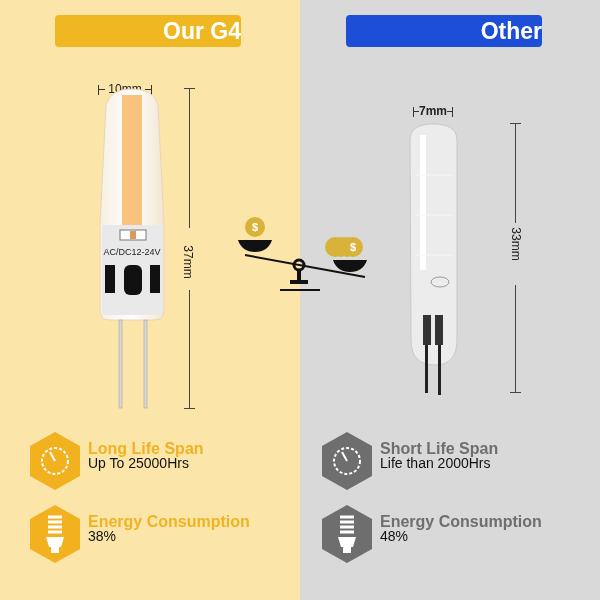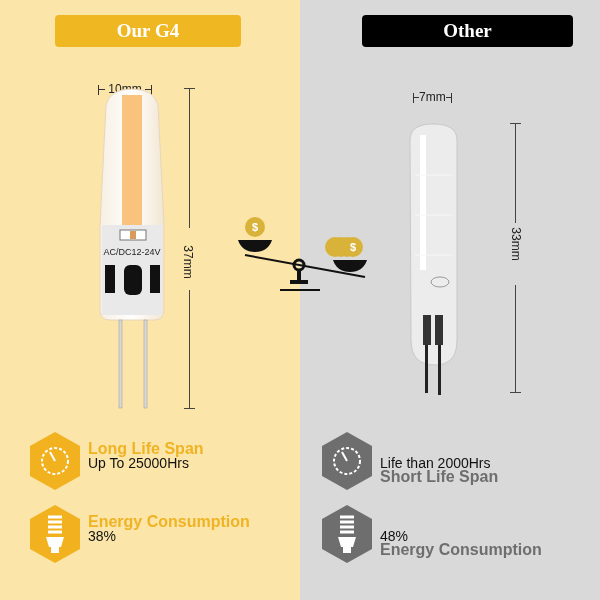--- a/index.html
+++ b/index.html
@@ -1,33 +1,33 @@
 <!DOCTYPE html>
 <html><head>
 <meta charset="utf-8">
 <style>
   html,body{margin:0;padding:0;}
   body{width:600px;height:600px;position:relative;overflow:hidden;font-family:"Liberation Sans",sans-serif;}
   .panel{position:absolute;top:0;height:600px;width:300px;}
   .left{left:0;background:#fbe5a8;}
   .right{left:300px;background:#d9d9d9;}
-  .title{position:absolute;top:15px;left:55px;width:186px;height:32px;border-radius:4px;color:#fff;font-weight:bold;font-size:19px;text-align:center;line-height:32px;font-family:Liberation Serif, serif;}
+  .title{position:absolute;top:15px;left:55px;width:186px;height:32px;border-radius:4px;color:#fff;font-weight:bold;font-size:23px;text-align:right;line-height:32px;}
   .left .title{background:#efb823;}
-  .right .title{left:62px;width:211px;background:#000000;}
+  .right .title{left:46px;width:196px;background:#1d4ed8;}
   .dim{position:absolute;font-size:12px;color:#222;}
   .dim .bar{display:inline-block;width:1px;height:10px;background:#333;vertical-align:middle;}
   .vline{position:absolute;width:1px;background:#444;}
   .vcap{position:absolute;height:1px;width:11px;background:#444;}
   .vlabel{position:absolute;font-size:12px;color:#222;transform:rotate(90deg);transform-origin:center;white-space:nowrap;}
   .feature{position:absolute;left:30px;width:292px;height:60px;}
   .hex{position:absolute;left:0;top:0;width:50px;height:58px;}
   .ftitle{position:absolute;left:58px;top:8px;font-size:16px;font-weight:bold;}
   .fsub{position:absolute;left:58px;top:23px;font-size:14px;color:#111;}
   .left .ftitle{color:#efb323;}
-  .right .ftitle{color:#6e6e6e;margin-top:28px;}
+  .right .ftitle{color:#6e6e6e;}
 </style>
 </head>
 <body>
 
 <div class="panel left">
   <div class="title">Our G4</div>
   <div class="dim" style="left:98px;top:62px;margin-top:20px;">
     <span class="bar"></span><span style="display:inline-block;width:6px;height:1px;background:#333;vertical-align:middle"></span>
     <span>10mm</span>
     <span style="display:inline-block;width:6px;height:1px;background:#333;vertical-align:middle"></span><span class="bar"></span>
@@ -75,21 +75,21 @@
         <path d="M16 32h18l-3 10h-12z" fill="#fff"></path>
         <rect x="21" y="42" width="8" height="6" fill="#fff"></rect>
       </svg>
     <div class="ftitle">Energy Consumption</div>
     <div class="fsub">38%</div>
   </div>
 </div>
 
 <div class="panel right">
   <div class="title">Other</div>
-  <div class="dim" style="left:113px;top:90px;">
+  <div class="dim" style="left:113px;top:104px;font-weight:bold;">
     <span class="bar"></span><span style="display:inline-block;width:5px;height:1px;background:#333;vertical-align:middle"></span><span>7mm</span><span style="display:inline-block;width:5px;height:1px;background:#333;vertical-align:middle"></span><span class="bar"></span>
   </div>
   <svg style="position:absolute;left:105px;top:120px" width="60" height="275" viewBox="0 0 60 275">
     <path d="M5 20 Q5 4 28 4 Q52 4 52 20 L52 220 Q52 245 30 245 Q6 245 6 220 Z" fill="#ececec" stroke="#c8c8c8"></path>
     <path d="M18 15 L18 150" stroke="#fff" stroke-width="6"></path>
     <path d="M10 55h38M10 95h38M10 135h38" stroke="#f7f7f7" stroke-width="1"></path>
     <ellipse cx="35" cy="162" rx="9" ry="5" fill="none" stroke="#999"></ellipse>
     <rect x="18" y="195" width="8" height="30" fill="#333"></rect>
     <rect x="30" y="195" width="8" height="30" fill="#333"></rect>
     <rect x="20" y="225" width="3" height="48" fill="#222"></rect>

